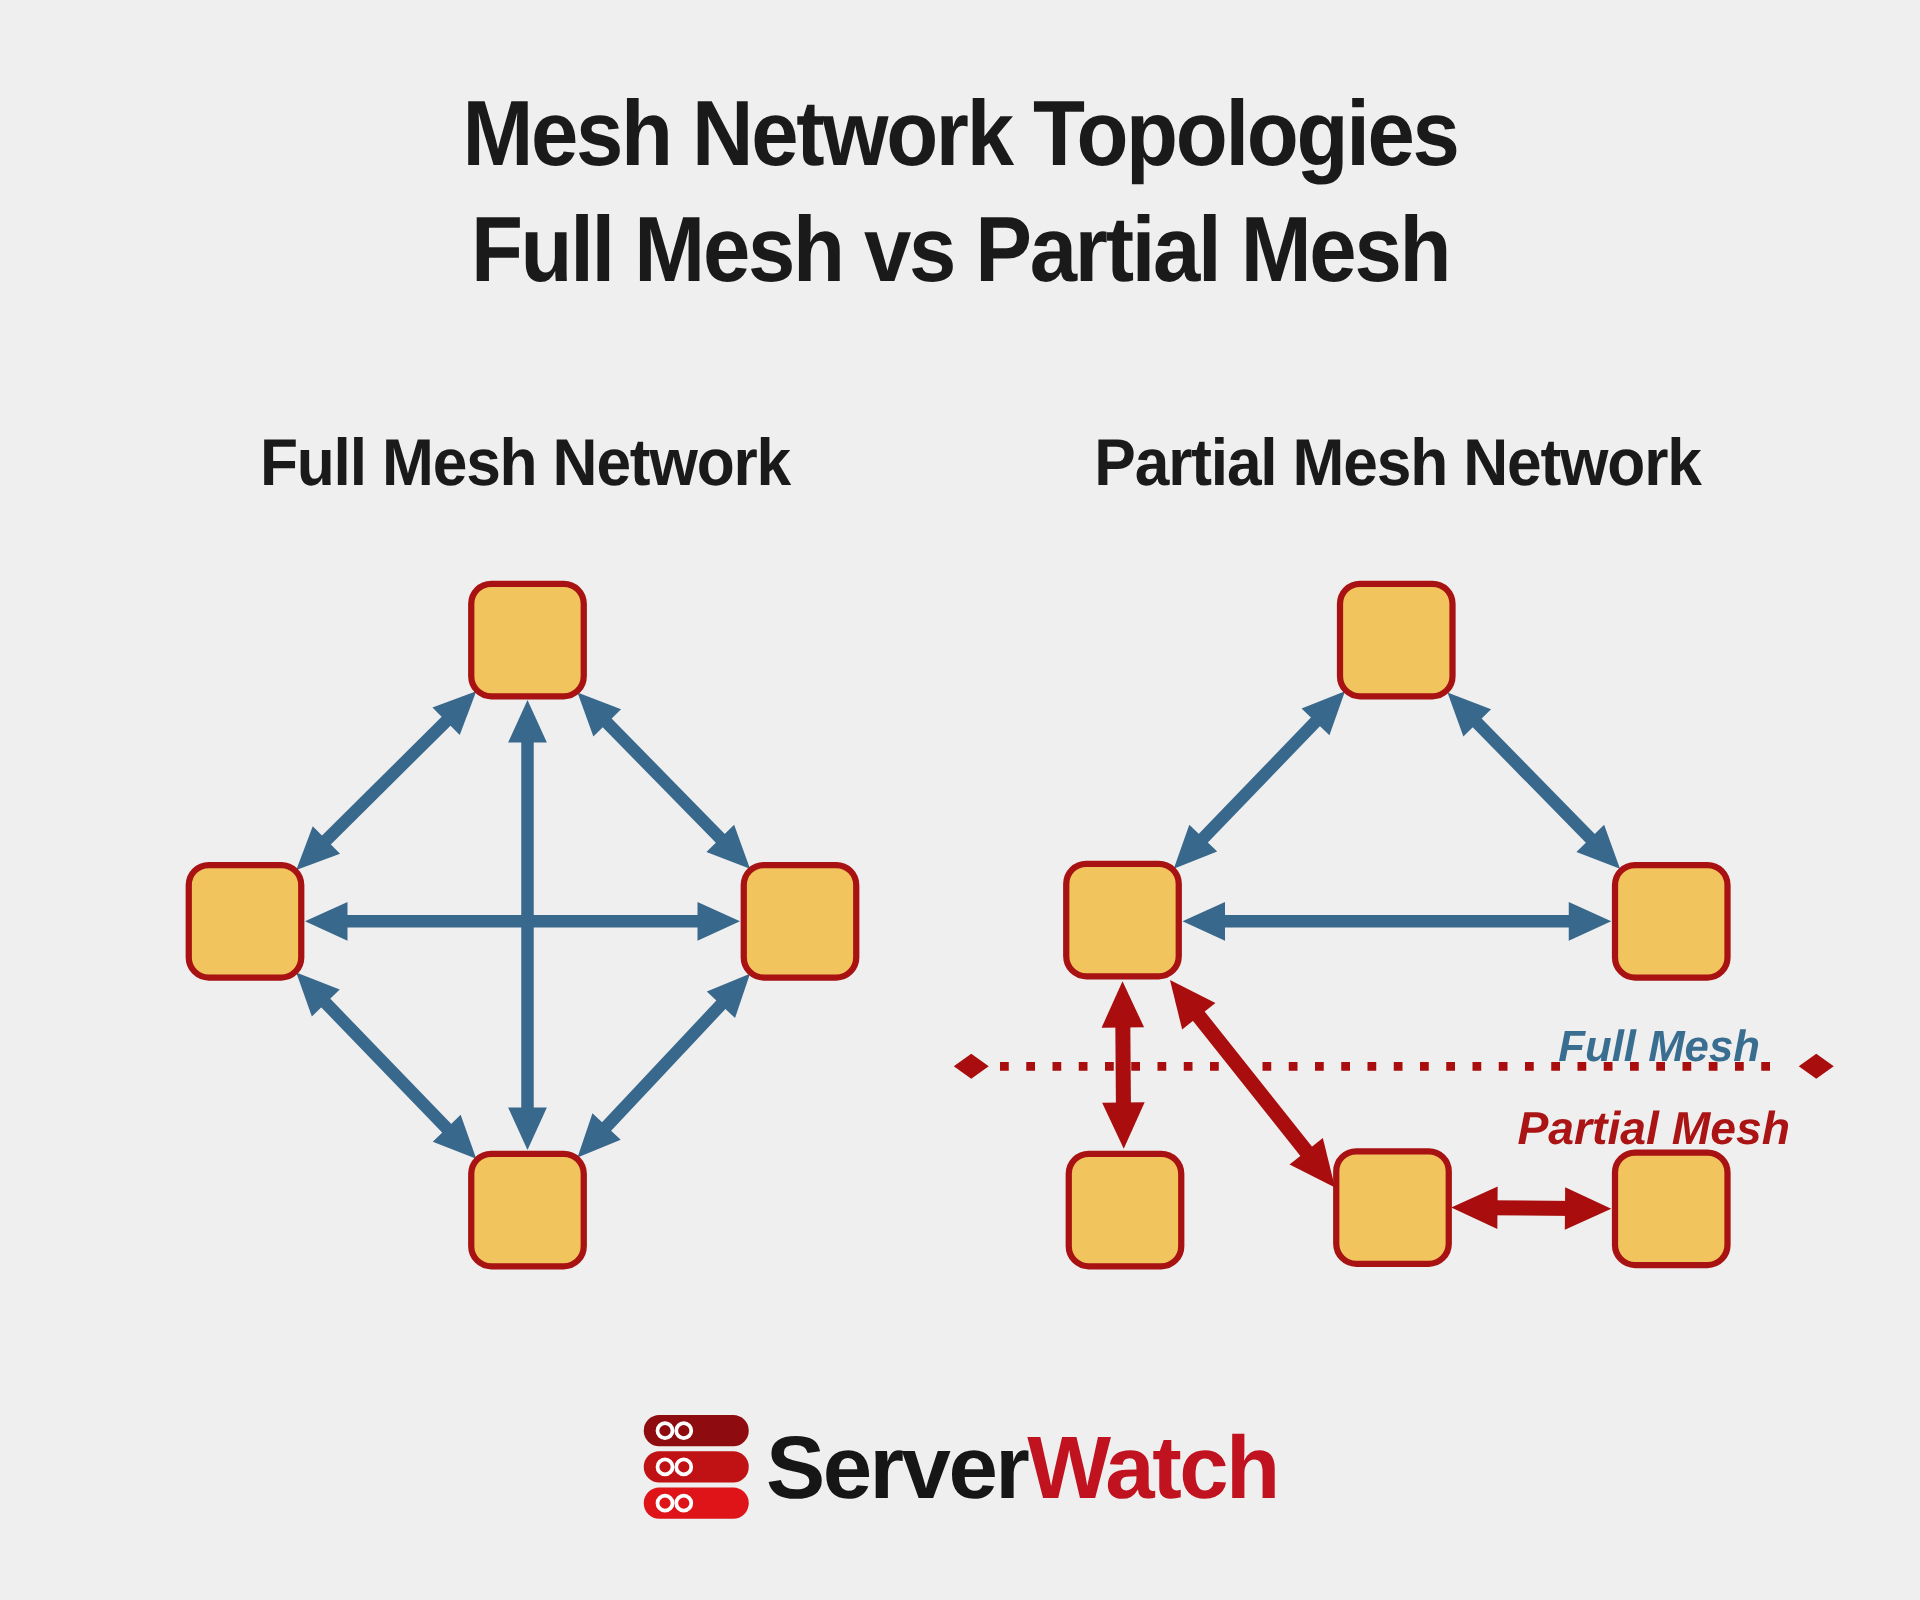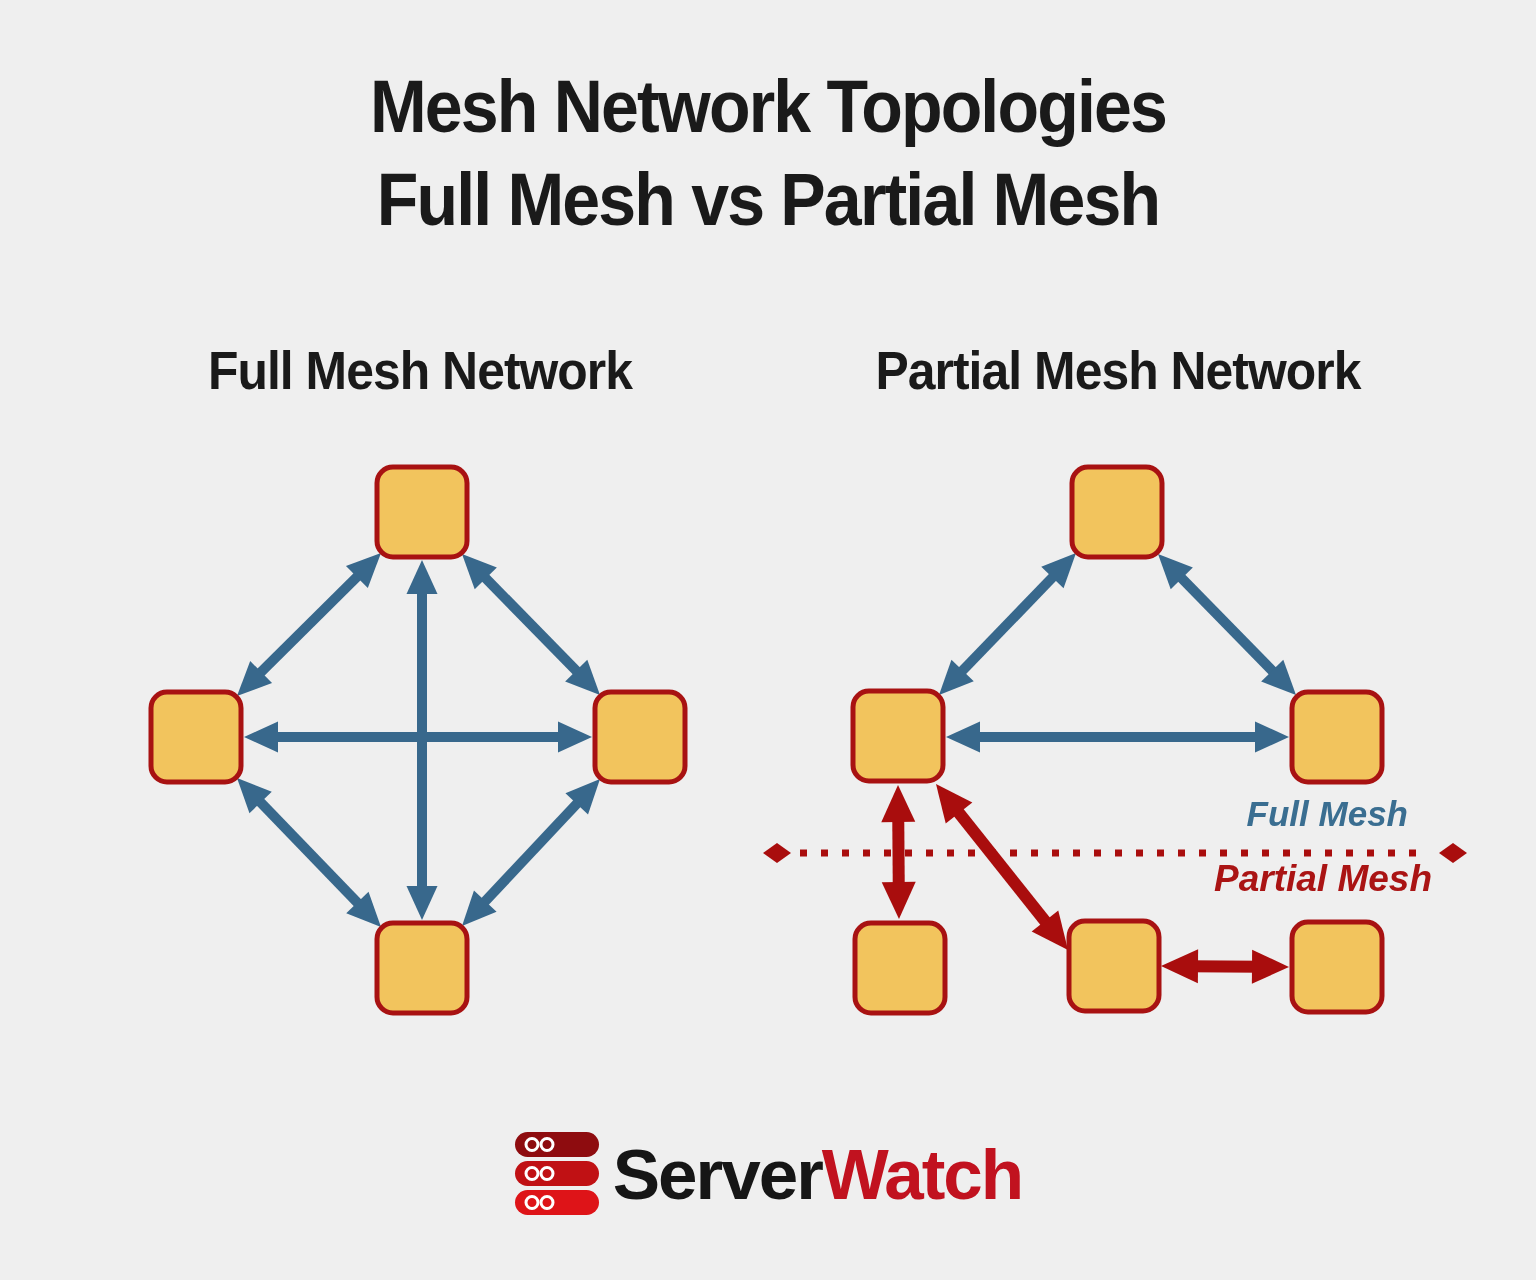--- a/index.html
+++ b/index.html
@@ -13,21 +13,21 @@
     font-weight:bold;color:#1a1a1a;font-size:74px;line-height:93px;
     letter-spacing:-2px;transform:scaleX(0.92);transform-origin:50% 0;
   }
   .section-label{
     position:absolute;top:340px;text-align:center;font-weight:bold;color:#1a1a1a;
     font-size:53px;letter-spacing:-1px;transform:scaleX(0.94);transform-origin:50% 0;
   }
   #left-section-label{left:0;width:840px;}
   #right-section-label{left:700px;width:836px;}
   #diagram{position:absolute;top:0;left:0;}
-  .legend{position:absolute;font-style:italic;font-weight:bold;letter-spacing:0;}
+  .legend{position:absolute;font-style:italic;font-weight:bold;letter-spacing:0;margin-top:24px;}
   #legend-full{top:794px;right:128px;font-size:35px;}
   #legend-partial{top:858px;right:104px;font-size:37px;}
   .logo{
     position:absolute;top:1124px;left:0;width:1536px;height:100px;
     display:flex;justify-content:center;align-items:center;gap:13px;
   }
   .logo-text{font-size:71px;font-weight:bold;letter-spacing:-2px;line-height:1;}
 </style>
 </head>
 <body style="background: rgb(239, 239, 239);">

